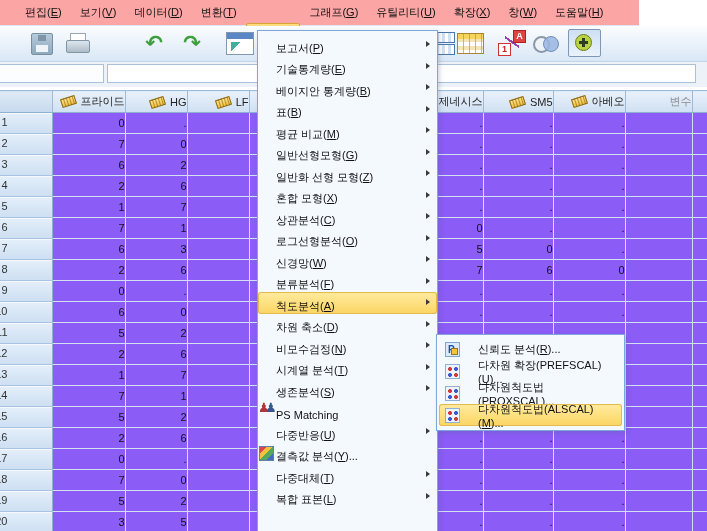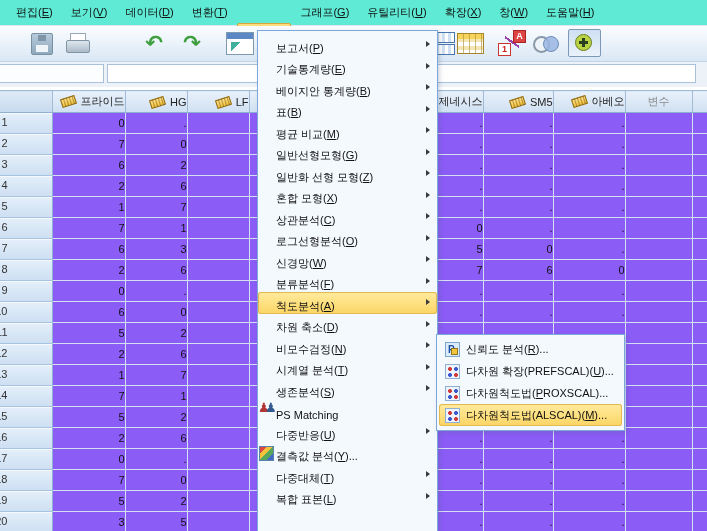--- a/index.html
+++ b/index.html
@@ -1,22 +1,22 @@
 <!DOCTYPE html>
 <html><head>
 <meta charset="utf-8">
 <style>
   html,body{margin:0;padding:0;background:#fff;}
   .app{position:relative;width:707px;height:531px;overflow:hidden;
        font-family:"Liberation Sans","DejaVu Sans",sans-serif;font-size:11px;color:#111;
        background:#fff;user-select:none;}
 
   
-  .menubar{position:absolute;left:0;top:0;width:707px;height:26px;background:#5eead4;
-           border-bottom:1px solid #dde6f1;display:flex;align-items:center;padding-left:7px;box-sizing:border-box;}
+  .menubar{position:absolute;left:0;top:0;width:639px;height:26px;background:#fca5a5;
+           border-bottom:1px solid #dde6f1;display:flex;align-items:center;padding-left:16px;box-sizing:border-box;}
   .mb-item{padding:3px 8px;white-space:nowrap;border-radius:2px;border:1px solid transparent;}
   .mb-item.active{background:linear-gradient(#fddd7e,#fbc84f);border:1px solid #d9a43b;margin-top:44px;}
   .mb-item u{text-decoration:underline;}
 
   
   .toolbar{position:absolute;left:0;top:26px;width:707px;height:36px;
            background:linear-gradient(#fbfdff,#d9e7f5);border-bottom:1px solid #c2d4e8;box-sizing:border-box;}
   .tbi{position:absolute;top:4px;width:28px;height:27px;}
   .tbi-save{left:28px;}
   .tbi-save::before{content:"";position:absolute;left:3px;top:3px;width:20px;height:20px;border-radius:2px;
@@ -70,21 +70,21 @@
   .editrow{position:absolute;left:0;top:62px;width:707px;height:25px;background:#edf2f9;}
   .cellref{position:absolute;left:-1px;top:2px;width:105px;height:19px;background:#fbfdff;border:1px solid #a8c0da;box-sizing:border-box;}
   .celledit{position:absolute;left:107px;top:2px;width:589px;height:19px;background:#fff;border:1px solid #a8c0da;box-sizing:border-box;}
 
   
   .gridwrap{position:absolute;left:0;top:90px;width:707px;height:444px;overflow:hidden;background:#8b5cf6;}
   table.grid{border-collapse:collapse;table-layout:fixed;width:752px;}
   .grid th,.grid td{padding:0;margin:0;overflow:hidden;white-space:nowrap;}
   .gh{height:21px;background:linear-gradient(#e9f1fb,#cfe0f2);border-right:1px solid #9fbbd8;border-bottom:1px solid #8fb0d0;
       border-top:1px solid #9fbbd8;font-weight:normal;text-align:right;padding:0 4px 0 2px;color:#222;}
-  .gh.ph{text-align:center;color:#8a8a8a;}
+  .gh.ph{text-align:right;color:#8a8a8a;}
   .gh.corner{background:linear-gradient(#dfeaf6,#c6d9ee);}
   .gc{height:20px;border-right:1px solid #d2e0f0;border-bottom:1px solid #d2e0f0;text-align:right;padding-right:5px;color:#111;}
   .rh{position:relative;height:20px;background:linear-gradient(#e3eef9,#cddff2);border-right:1px solid #91b1d4;
       border-bottom:1px solid #a8c3e0;box-shadow:inset 0 1px 0 #f5f9fd;overflow:hidden;}
   .rh b{position:absolute;right:44px;top:3px;font-weight:normal;color:#333;}
   .i-ruler{display:inline-block;width:13px;height:7px;margin:0 5px -1px 0;border:1px solid #8a6a1c;transform:rotate(-18deg);
       background:repeating-linear-gradient(90deg,transparent 0 2px,rgba(120,90,10,.55) 2px 3px),linear-gradient(#ffe18c,#f0bf3a);}
 
   
   .menu-panel{position:absolute;left:257px;top:30px;width:181px;height:520px;z-index:20;
@@ -97,21 +97,21 @@
       border-left:4px solid #3a3a3a;border-top:3.5px solid transparent;border-bottom:3.5px solid transparent;}
   .mi-ic{position:absolute;left:1px;top:3px;width:15px;height:15px;box-sizing:border-box;}
   .ic-ps-matching::before{content:"\265F";position:absolute;left:-1px;top:-3px;font-size:13px;color:#b03636;}
   .ic-ps-matching::after{content:"\265F";position:absolute;left:6px;top:-3px;font-size:13px;color:#35598f;}
   .ic-missing-values{border:1px solid #5b82ad;
       background:linear-gradient(135deg,#e04545 0 25%,#f2c23c 25% 50%,#57a85c 50% 75%,#4468c8 75% 100%);}
 
   .submenu-panel{position:absolute;left:436px;top:334px;width:189px;height:97px;z-index:21;
       background:#f4f9fe;border:1px solid #7da7d9;box-sizing:border-box;padding-top:3px;
       box-shadow:2px 2px 4px rgba(80,100,130,.25);}
-  .smi{position:relative;height:22px;display:flex;align-items:center;gap:6px;padding:0 6px;box-sizing:border-box;margin:0 2px;}
+  .smi{position:relative;height:22px;display:flex;align-items:center;gap:18px;padding:0 6px;box-sizing:border-box;margin:0 2px;}
   .sm-ic{position:relative;flex:0 0 15px;width:15px;height:15px;box-sizing:border-box;}
   .ic-reliability{border:1px solid #7fa6cd;background:#dcebfa;}
   .ic-reliability::before{content:"P";position:absolute;left:2px;top:0;font:bold 10px/14px "Liberation Sans",sans-serif;color:#1d4fa0;}
   .ic-reliability::after{content:"";position:absolute;right:1px;bottom:1px;width:5px;height:5px;background:#f2c53a;border:1px solid #97751c;}
   .ic-mds{border:1px solid #8fb0d2;background-color:#eef4fb;background-image:
       radial-gradient(circle at 4px 4px,#d03a3a 0 1.8px,transparent 2.2px),
       radial-gradient(circle at 10px 4px,#3a58d0 0 1.8px,transparent 2.2px),
       radial-gradient(circle at 4px 10px,#3a58d0 0 1.8px,transparent 2.2px),
       radial-gradient(circle at 10px 10px,#d03a3a 0 1.8px,transparent 2.2px);}
 </style>

